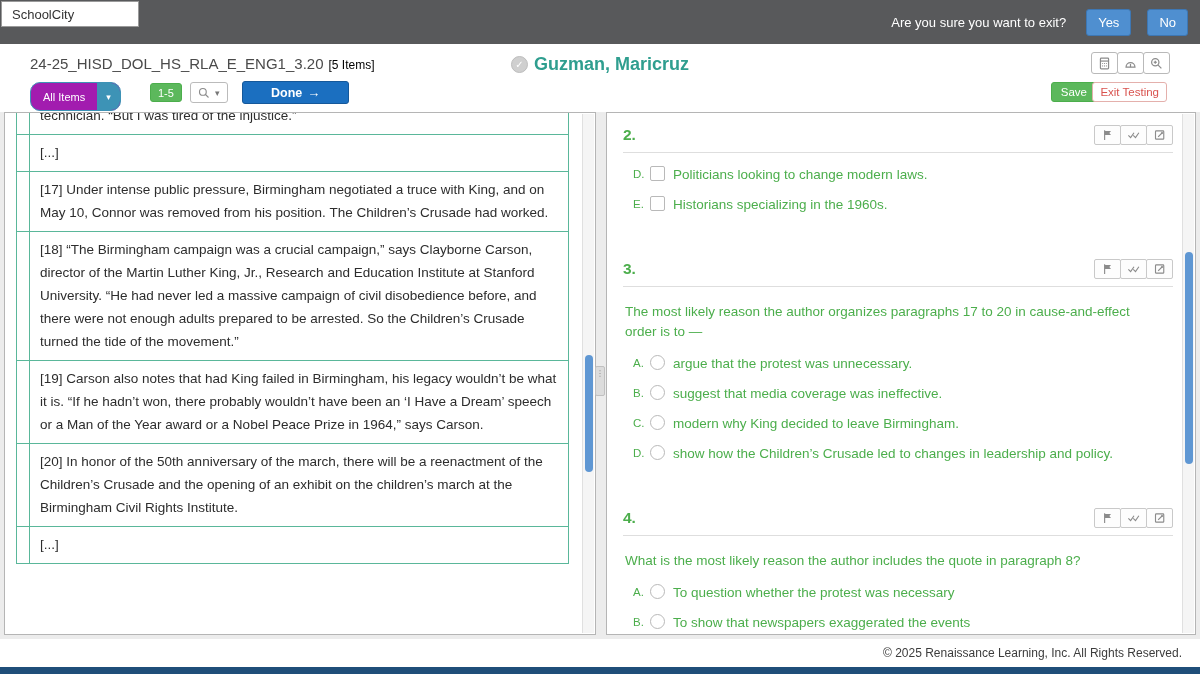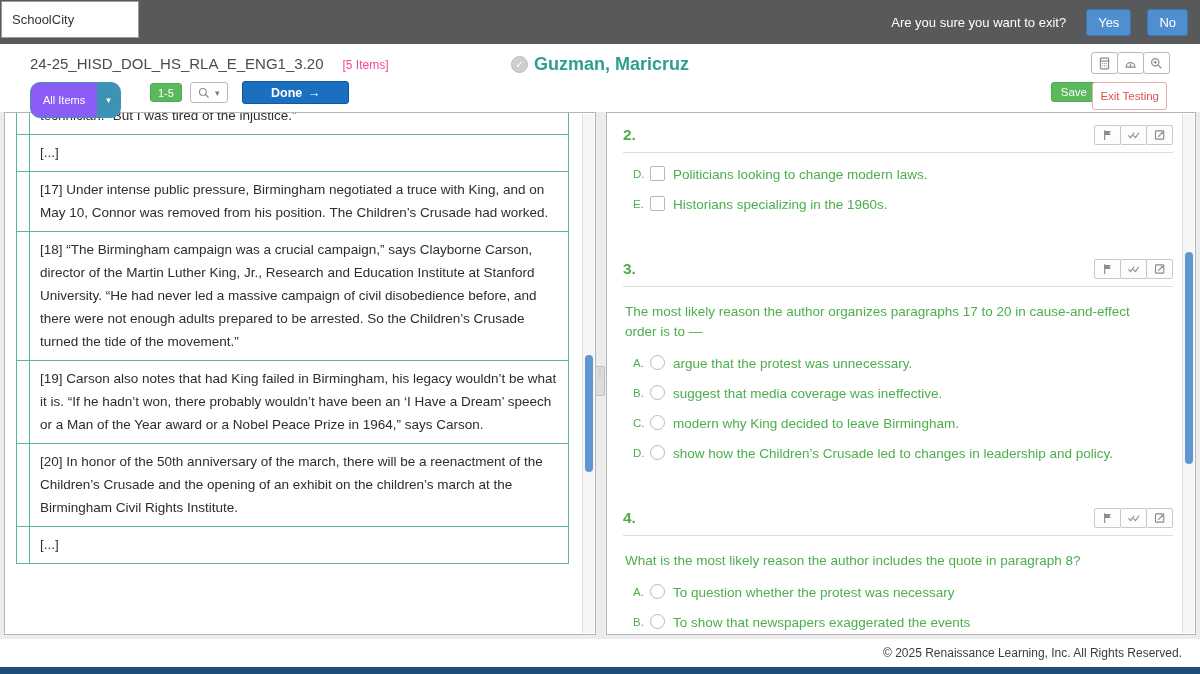--- a/index.html
+++ b/index.html
@@ -6,59 +6,59 @@
   html,body { width:1200px; height:674px; }
   body {
     position:relative; overflow:hidden;
     font-family:"Liberation Sans", sans-serif;
     background:#ececec;
   }
   button { font-family:"Liberation Sans", sans-serif; cursor:pointer; }
 
   
   .topbar { position:absolute; top:0; left:0; right:0; height:44px; background:#58595b; z-index:30; }
-  .brand-box { position:absolute; top:1px; left:1px; width:138px; height:37px; background:#fff;
+  .brand-box { position:absolute; top:1px; left:1px; width:138px; height:26px; background:#fff;
     border:1px solid #9a9a9a; display:flex; align-items:center; padding-left:10px;
     font-size:13px; color:#333; }
   .exit-group { position:absolute; right:12px; top:0; height:44px; display:flex; align-items:center; gap:16px; }
   .exit-question { color:#fff; font-size:13px; margin-right:4px; }
   .btn-blue { background:#4f8fd0; border:1px solid #3d77b4; color:#fff; font-size:13px;
     padding:5px 11px; border-radius:3px; }
 
   
   .header { position:absolute; top:44px; left:0; right:0; height:68px; background:#fff; z-index:20; }
   .test-title { position:absolute; left:30px; top:11px; font-size:15px; color:#4a4a4a; }
-  .items-badge { color:#ec4899; font-size:12px; margin-left:19px; }
+  .items-badge { color:#000000; font-size:12px; margin-left:5px; }
   .student { position:absolute; left:50%; transform:translateX(-50%); top:10px;
     display:flex; align-items:center; gap:6px; }
   .check-circle { width:17px; height:17px; border-radius:50%; background:#cfcfcf; border:1px solid #bdbdbd;
     color:#fff; font-size:10px; display:flex; align-items:center; justify-content:center; }
   .student-name { color:#2f9e8f; font-weight:bold; font-size:18px; }
   .tool-icons { position:absolute; right:30px; top:8px; display:flex; }
   .icon-btn { width:27px; height:22px; border:1px solid #b9b9b9; background:#fff; border-radius:3px;
     display:flex; align-items:center; justify-content:center; margin-left:-1px; }
 
-  .filter-dd { position:absolute; left:30px; top:38px; height:36px; border-radius:10px;
-    background:#8b5cf6; color:#fff; font-size:11px; display:flex; align-items:stretch; overflow:hidden;
+  .filter-dd { position:absolute; left:30px; top:38px; height:29px; border-radius:10px;
+    background:#a21caf; color:#fff; font-size:11px; display:flex; align-items:stretch; overflow:hidden;
     border:1px solid #3d93b6; }
   .filter-label { display:flex; align-items:center; padding:0 12px; }
   .filter-caret { display:flex; align-items:center; padding:0 9px; background:#3d93b6; font-size:9px; }
   .range-badge { position:absolute; left:150px; top:39px; height:19px; padding:0 7px; background:#5cb85c;
     border:1px solid #4cae4c; color:#fff; border-radius:3px; font-size:11px; display:flex; align-items:center; }
   .search-btn { position:absolute; left:190px; top:38px; height:21px; background:#fff;
     border:1px solid #bbb; border-radius:3px; display:flex; align-items:center; gap:5px; padding:0 7px; }
   .search-caret { font-size:9px; color:#777; }
   .done-btn { position:absolute; left:242px; top:37px; height:23px; background:#1b6fc0;
     border:1px solid #15589a; border-radius:3px; color:#fff; font-size:12.5px; font-weight:bold;
     display:flex; align-items:center; gap:5px; padding:0 28px; }
   .done-arrow { font-size:13px; }
   .save-btn { position:absolute; right:103px; top:38px; height:20px; background:#5cb85c;
     border:1px solid #4cae4c; color:#fff; font-size:11.5px; border-radius:3px; padding:0 9px;
     display:flex; align-items:center; }
-  .exit-btn { position:absolute; right:33px; top:38px; height:28px; background:#fff;
+  .exit-btn { position:absolute; right:33px; top:38px; height:20px; background:#fff;
     border:1px solid #e4b0ac; color:#d9534f; font-size:11.5px; border-radius:3px; padding:0 7px;
     display:flex; align-items:center; }
 
   
   .left-panel { position:absolute; left:4px; top:112px; width:592px; height:523px; background:#fff;
     border:1px solid #b5b5b5; overflow:hidden;padding-left:27px; }
   .right-panel { position:absolute; left:606px; top:112px; width:590px; height:523px; background:#fff;
     border:1px solid #b5b5b5; overflow:hidden; }
   .grip { position:absolute; left:595px; top:366px; width:10px; height:30px; background:#dcdcdc;
     border:1px solid #c0c0c0; border-radius:2px; color:#8a8a8a; font-size:8px; line-height:9px;

